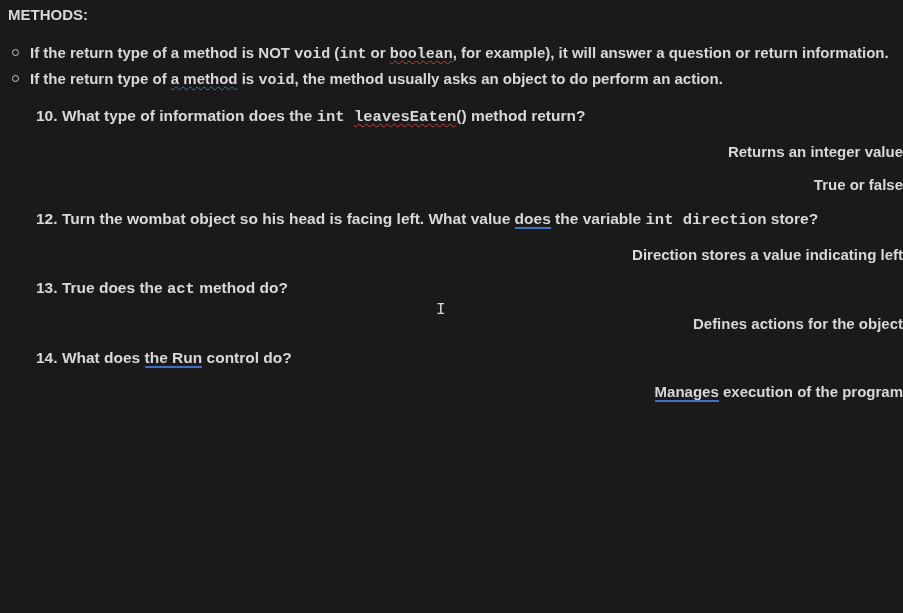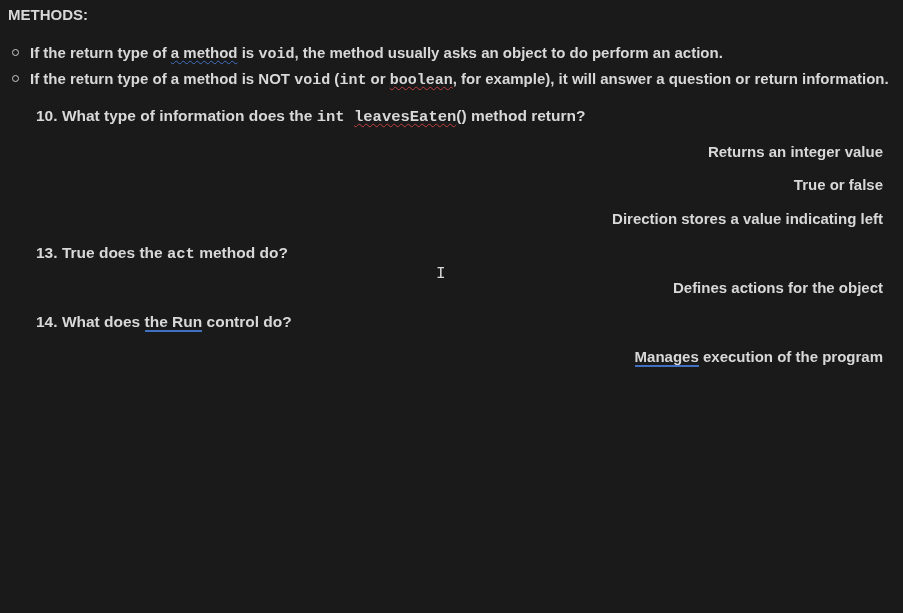--- a/index.html
+++ b/index.html
@@ -55,21 +55,20 @@
     text-decoration: underline wavy #4070c0;
     text-decoration-thickness: 1px;
     text-underline-offset: 2px;
   }
   .underline-blue {
     border-bottom: 2px solid #4070c0;
     padding-bottom: 0;
   }
   .qa-block {
     padding-left: 28px;
-    padding-right: 20px;
   }
   .question {
     font-weight: bold;
     font-size: 15.5px;
     margin-top: 10px;
     margin-bottom: 12px;
     text-indent: -24px;
     padding-left: 24px;
   }
   .answer {
@@ -84,37 +83,41 @@
     font-family: "Courier New", monospace;
   }
 </style>
 </head>
 <body>
 
 <div class="heading">METHODS:</div>
 
 <ul class="bullets">
   <li>
-    <span>If the return type of </span><span class="squiggle-blue">a method</span><span> is </span><span class="mono bold">void</span><span>, the method usually asks an object to do perform an action.</span>
+    <span>If the return type of a method is NOT </span><span class="mono bold">void</span><span> (</span><span class="mono bold">int</span><span> or </span><span class="mono bold squiggle-red">boolean</span><span>, for example), it will answer a question or return information.</span>
   </li>
   <li>
-    <span>If the return type of a method is NOT </span><span class="mono bold">void</span><span> (</span><span class="mono bold">int</span><span> or </span><span class="mono bold squiggle-red">boolean</span><span>, for example), it will answer a question or return information.</span>
+    <span>If the return type of </span><span class="squiggle-blue">a method</span><span> is </span><span class="mono bold">void</span><span>, the method usually asks an object to do perform an action.</span>
   </li>
 </ul>
 
 <div class="qa-block">
 
   <div class="question">
     <span>10.</span>
     <span>What type of information does the </span><span class="mono">int</span><span class="mono">  </span><span class="mono squiggle-red">leavesEaten</span><span>() method return?</span>
   </div>
   <div class="answer">Returns an integer value</div>
 
   <div class="answer">True or false</div>
 
+  <div class="question">
+    <span>12.</span>
+    <span>Turn the wombat object so his head is facing left.  What value </span><span class="underline-blue">does</span><span> the variable </span><span class="mono">int</span><span class="mono">  </span><span class="mono">direction</span><span> store?</span>
+  </div>
   <div class="answer">Direction stores a value indicating left</div>
 
   <div class="question">
     <span>13.</span>
     <span>True does the </span><span class="mono">act</span><span> method do?</span>
   </div>
   <div style="position:relative;">
     <span class="cursor" style="left:400px; top:-14px;">I</span>
   </div>
   <div class="answer">Defines actions for the object</div>

